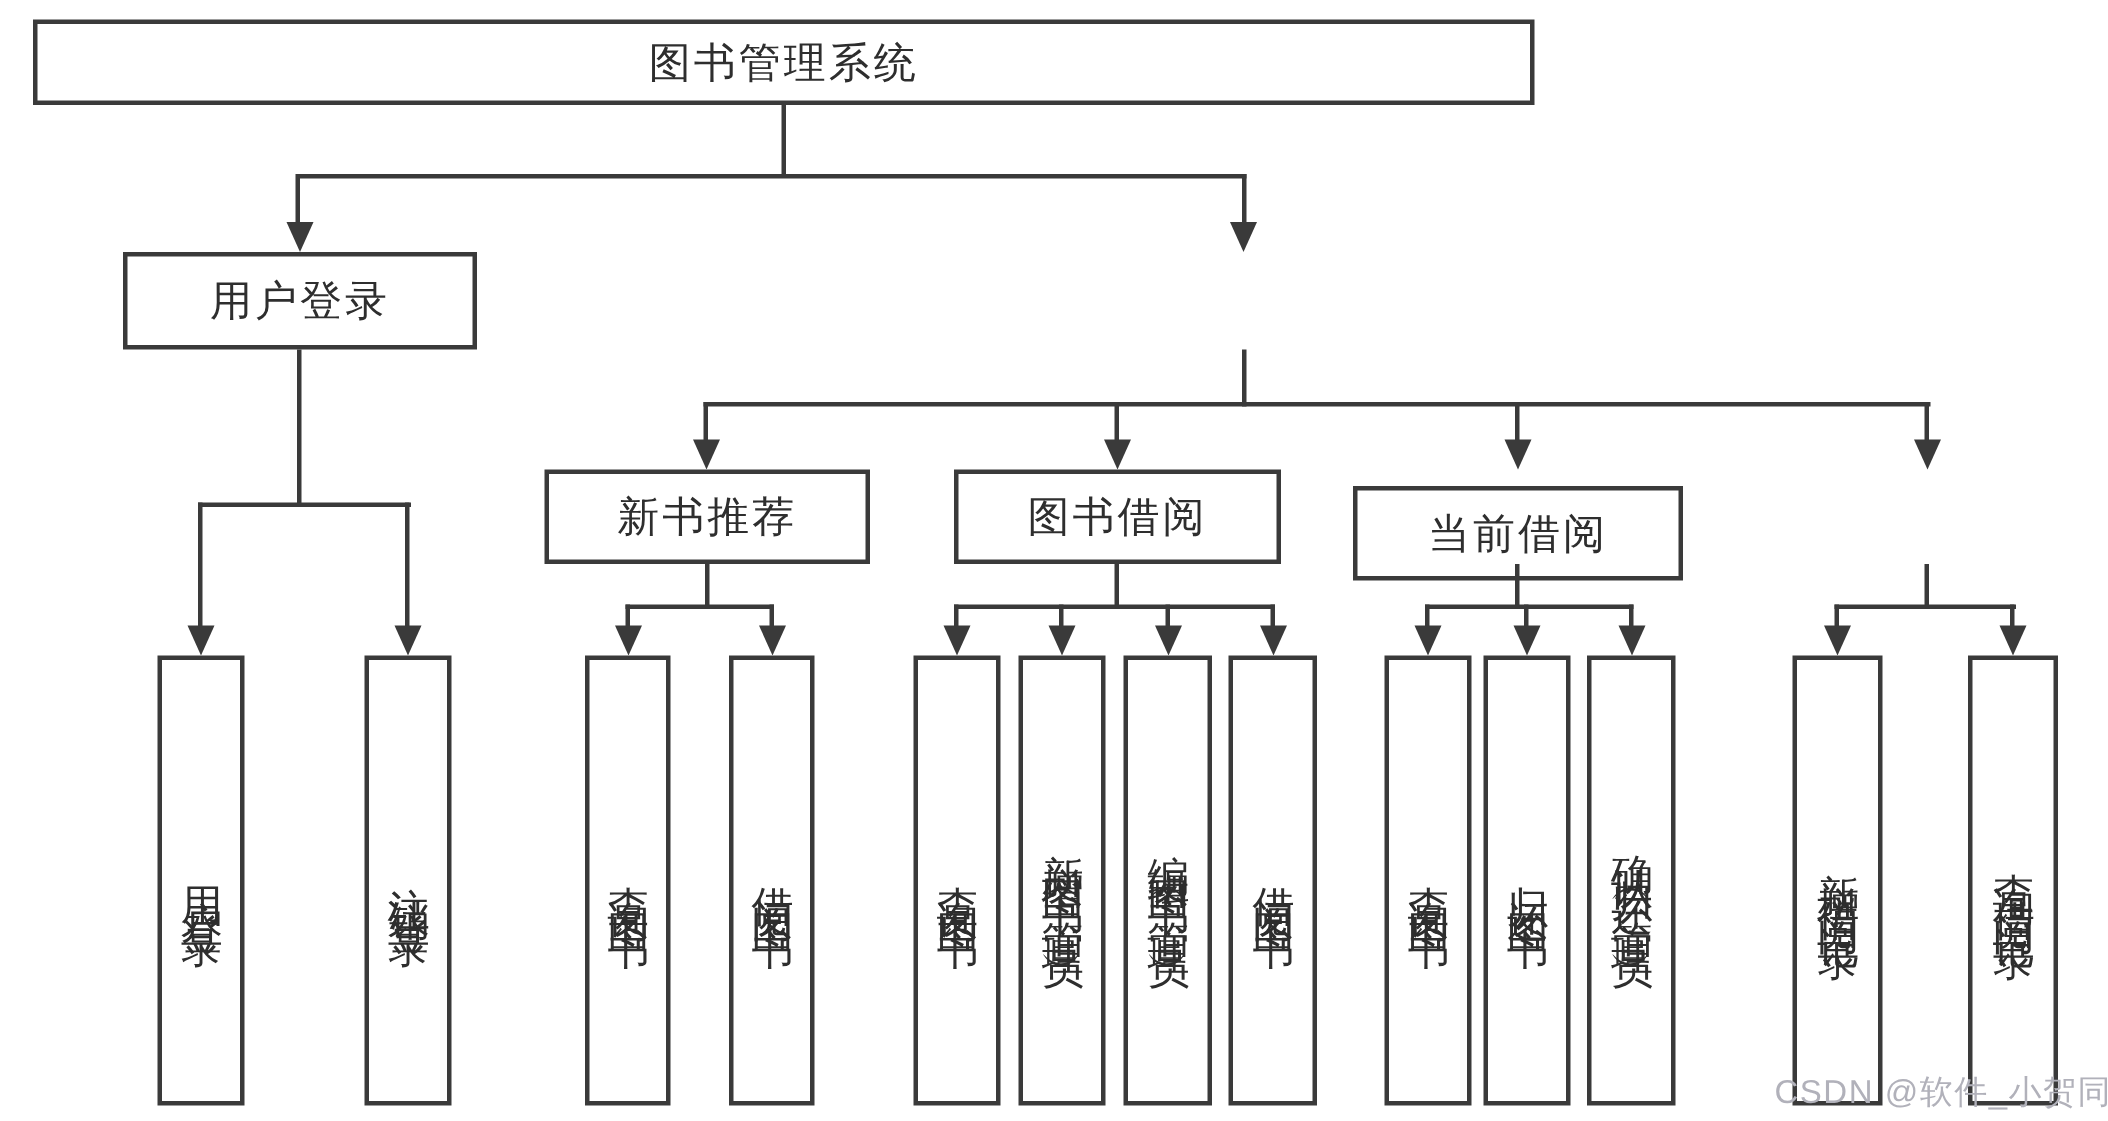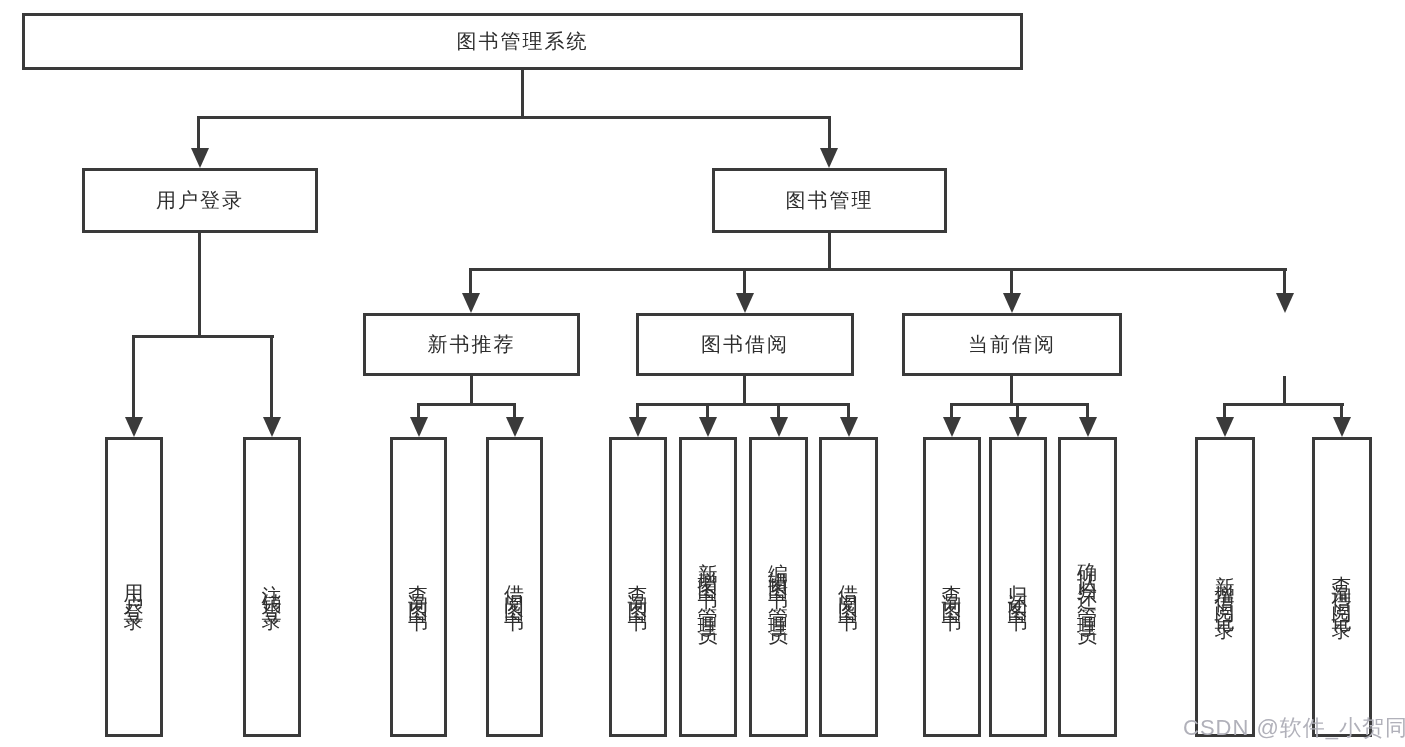--- a/index.html
+++ b/index.html
@@ -15,21 +15,21 @@
     position:absolute;
     box-sizing:border-box;
     border:3px solid #3a3a3a;
     background:#ffffff;
     display:flex;
     align-items:center;
     justify-content:center;
     color:#2e2e2e;
   }
   .box .lbl{
-    font-size:20px;
+    font-size:28px;
     letter-spacing:2px;
     white-space:nowrap;
   }
   .box.v .lbl{
     writing-mode:vertical-rl;
     text-orientation:mixed;
     letter-spacing:9px;
     white-space:normal;
     line-height:1;
   }
@@ -64,23 +64,20 @@
   <div class="vline" style="left:521px;top:68px;height:50px"></div>
   <div class="hline" style="left:198px;top:116px;width:633px"></div>
   <div class="vline" style="left:197px;top:116px;height:36px"></div>
   <div class="arrow" style="left:191px;top:148px"></div>
   <div class="vline" style="left:828px;top:116px;height:36px"></div>
   <div class="arrow" style="left:820px;top:148px"></div>
 
   <div class="box" style="left:82px;top:168px;width:236px;height:65px">
     <span class="lbl">用户登录</span>
   </div>
-  <div class="box" style="left:712px;top:168px;width:235px;height:65px">
-    <span class="lbl">图书管理</span>
-  </div>
 
   <div class="vline" style="left:198px;top:233px;height:104px"></div>
   <div class="hline" style="left:132px;top:335px;width:142px"></div>
   <div class="vline" style="left:132px;top:335px;height:84px"></div>
   <div class="arrow" style="left:125px;top:417px"></div>
   <div class="vline" style="left:270px;top:335px;height:84px"></div>
   <div class="arrow" style="left:263px;top:417px"></div>
 
   <div class="vline" style="left:828px;top:233px;height:38px"></div>
   <div class="hline" style="left:469px;top:268px;width:818px"></div>
@@ -92,21 +89,21 @@
   <div class="arrow" style="left:1003px;top:293px"></div>
   <div class="vline" style="left:1283px;top:268px;height:29px"></div>
   <div class="arrow" style="left:1276px;top:293px"></div>
 
   <div class="box" style="left:363px;top:313px;width:217px;height:63px">
     <span class="lbl">新书推荐</span>
   </div>
   <div class="box" style="left:636px;top:313px;width:218px;height:63px">
     <span class="lbl">图书借阅</span>
   </div>
-  <div class="box" style="left:902px;top:313px;width:220px;height:63px">
+  <div class="box" style="left:902px;top:324px;width:220px;height:63px">
     <span class="lbl">当前借阅</span>
   </div>
 
   <div class="vline" style="left:470px;top:376px;height:30px"></div>
   <div class="hline" style="left:417px;top:403px;width:99px"></div>
   <div class="vline" style="left:417px;top:403px;height:18px"></div>
   <div class="arrow" style="left:410px;top:417px"></div>
   <div class="vline" style="left:513px;top:403px;height:18px"></div>
   <div class="arrow" style="left:506px;top:417px"></div>
 

